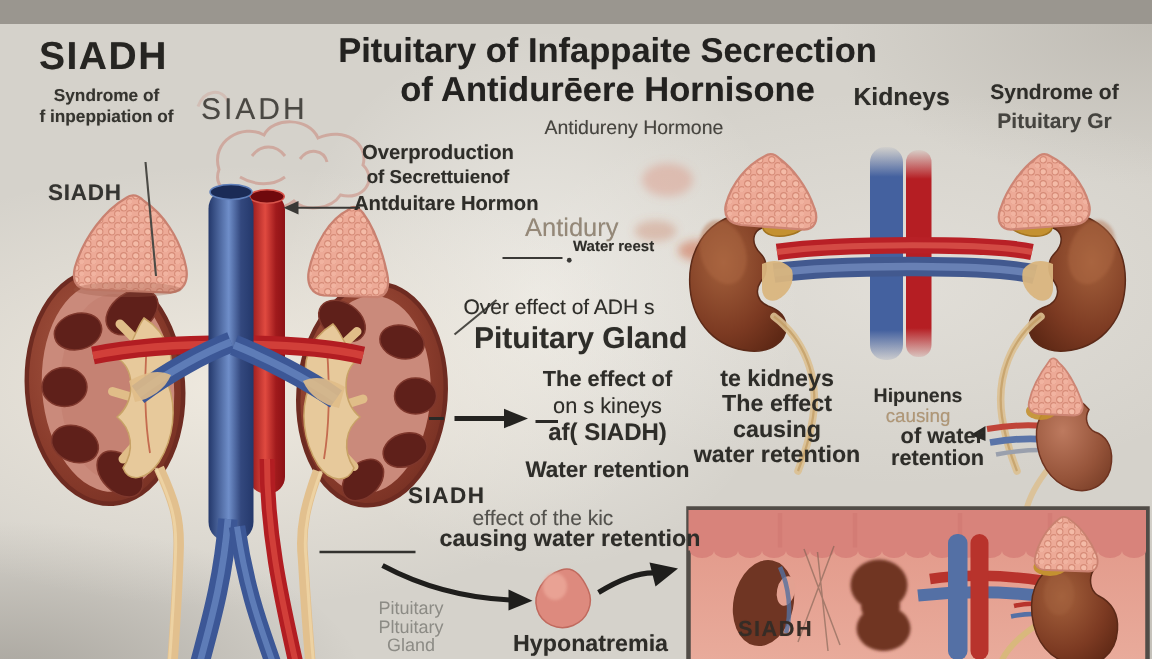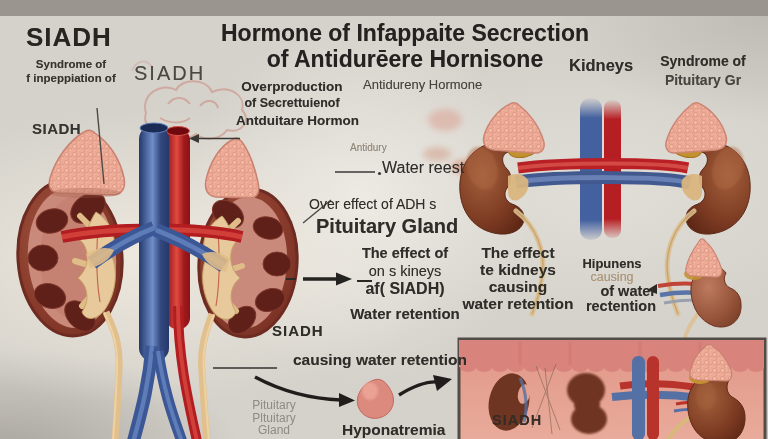--- a/index.html
+++ b/index.html
@@ -23,22 +23,22 @@
   .t-big{font-size:26px;font-weight:700;letter-spacing:1px;color:#262522;}
   .t-title{font-size:23px;font-weight:700;color:#232220;line-height:26px;}
   .t-sub{font-size:11.5px;font-weight:600;color:#35342f;line-height:14px;}
   .t-siadh2{font-size:15px;font-weight:600;letter-spacing:.5px;color:#343431;}
   .t-siadhmid{font-size:20px;font-weight:500;letter-spacing:2px;color:#4a4843;}
   .t-kidneys{font-size:16.5px;font-weight:600;}
   .t-syndpit{font-size:14px;font-weight:600;line-height:19px;}
   .t-sm{font-size:13px;font-weight:500;color:#46443f;}
   .t-ovl{font-size:13.5px;font-weight:600;line-height:17px;}
   .t-ovr1{font-size:14.5px;font-weight:600;}
-  .t-ovr2{font-size:10px;font-weight:500;color:#7a6a56;opacity:.75;}
-  .t-water{font-size:16px;font-weight:400;}
+  .t-ovr2{font-size:17px;font-weight:500;color:#7a6a56;opacity:.75;}
+  .t-water{font-size:10px;font-weight:700;}
   .t-oe1{font-size:14px;font-weight:500;}
   .t-oe2{font-size:20px;font-weight:600;}
   .t-em1{font-size:14.5px;font-weight:600;line-height:18px;}
   .t-em3{font-size:16px;font-weight:600;}
   .t-er{font-size:15.5px;font-weight:600;line-height:17px;}
   .t-hip1{font-size:13px;font-weight:600;line-height:14px;}
   .t-hip2{font-size:12.5px;font-weight:500;color:#a8885f;opacity:.8;line-height:13px;}
   .t-hip3{font-size:14.5px;font-weight:600;line-height:15px;text-align:right;}
   .t-siadhk{font-size:15px;font-weight:600;letter-spacing:1px;}
   .t-kic{font-size:14px;font-weight:500;opacity:.78;}
@@ -294,21 +294,21 @@
     <path d="M255,361 C285,377 315,383 341,384" stroke="#1f1e1c" stroke-width="3.4"></path>
     <polygon points="339,377 355,384.5 339,391" fill="#1f1e1c" stroke="none"></polygon>
     <path d="M399,379 C412,371 425,365 438,366" stroke="#1f1e1c" stroke-width="3.4"></path>
     <polygon points="433,359 452,363 437,375" fill="#1f1e1c" stroke="none"></polygon>
   </g>
 </svg>
 
 <div class="lb t-big" style="left:26px;top:7px;">SIADH</div>
 
 <div class="lb ctr" style="left:160px;top:4px;width:490px;">
-  <div class="t-title">Hormone of Infappaite Secrection</div>
+  <div class="t-title">Pituitary of Infappaite Secrection</div>
   <div class="t-title">of Antidurēere Hornisone</div>
 </div>
 
 <div class="lb ctr t-sub" style="left:5px;top:41px;width:132px;">
   <div>Syndrome of</div>
   <div>f inpeppiation of</div>
 </div>
 
 <div class="lb t-siadh2" style="left:32px;top:104px;">SIADH</div>
 
@@ -316,56 +316,57 @@
 
 <div class="lb t-kidneys" style="left:569px;top:40px;">Kidneys</div>
 
 <div class="lb ctr t-syndpit" style="left:650px;top:36px;width:106px;">
   <div>Syndrome of</div>
   <div style="opacity:.85">Pituitary Gr</div>
 </div>
 
 <div class="lb t-sm" style="left:363px;top:62px;">Antidureny Hormone</div>
 
-<div class="lb ctr t-ovl" style="left:236px;top:62px;width:112px;">
+<div class="lb ctr t-ovl" style="left:236px;top:77px;width:112px;">
   <div>Overproduction</div>
   <div style="font-size:12.5px">of Secrettuienof</div>
   <div>Antduitare Hormon</div>
 </div>
 
 <div class="lb t-ovr2" style="left:350px;top:126px;">Antidury</div>
 
 <div class="lb t-water" style="left:382px;top:143px;">Water reest</div>
 
 <div class="lb t-oe1" style="left:309px;top:180px;">Over effect of ADH s</div>
 <div class="lb t-oe2" style="left:316px;top:199px;">Pituitary Gland</div>
 
 <div class="lb ctr" style="left:350px;top:228px;width:110px;">
   <div class="t-em1">The effect of</div>
   <div class="t-em1" style="font-weight:500">on s kineys</div>
   <div class="t-em3">af( SIADH)</div>
   <div class="t-em1" style="margin-top:7px;font-size:15px">Water retention</div>
 </div>
 
 <div class="lb ctr t-er" style="left:460px;top:228px;width:116px;">
+  <div>te kidneys</div>
   <div>The effect</div>
-  <div>te kidneys</div>
   <div>causing</div>
   <div>water retention</div>
 </div>
 
 <div class="lb ctr" style="left:568px;top:241px;width:88px;">
   <div class="t-hip1">Hipunens</div>
   <div class="t-hip2">causing</div>
   <div class="t-hip3">of water</div>
-  <div class="t-hip3">rectention</div>
+  <div class="t-hip3">retention</div>
 </div>
 
 <div class="lb t-siadhk" style="left:272px;top:306px;">SIADH</div>
 
+<div class="lb t-kic" style="left:315px;top:321px;">effect of the kic</div>
 
 <div class="lb ctr t-pitg" style="left:240px;top:383px;width:68px;">
   <div>Pituitary</div>
   <div>Pltuitary</div>
   <div>Gland</div>
 </div>
 
 <div class="lb t-cwr" style="left:293px;top:335px;">causing water retention</div>
 
 <div class="lb t-hypo" style="left:342px;top:405px;">Hyponatremia</div>

